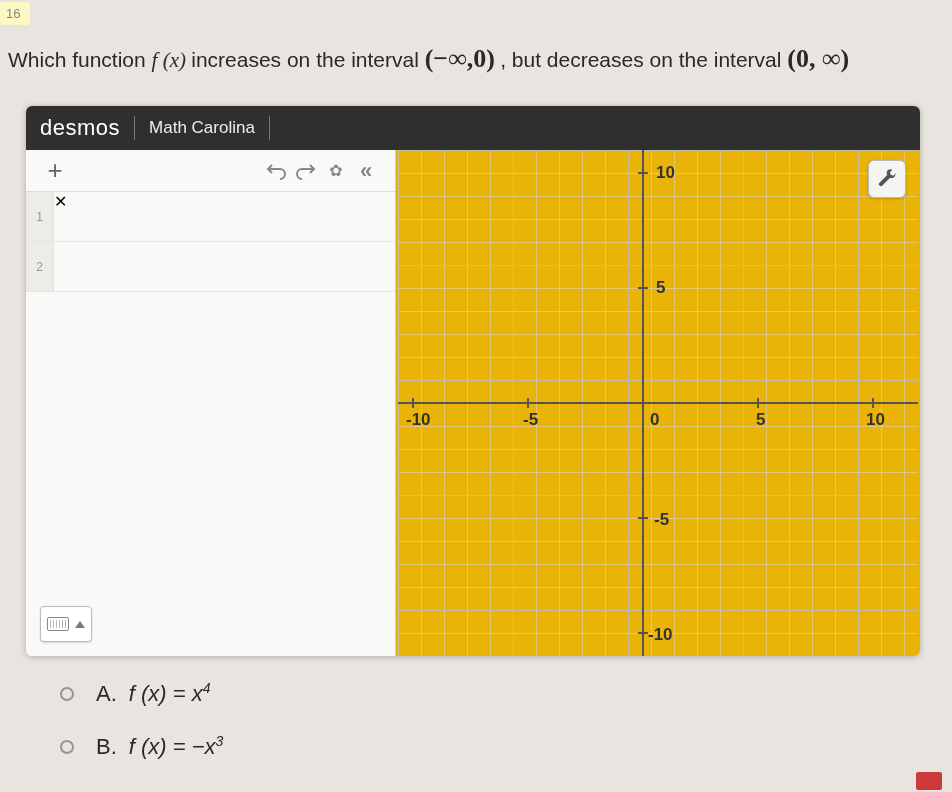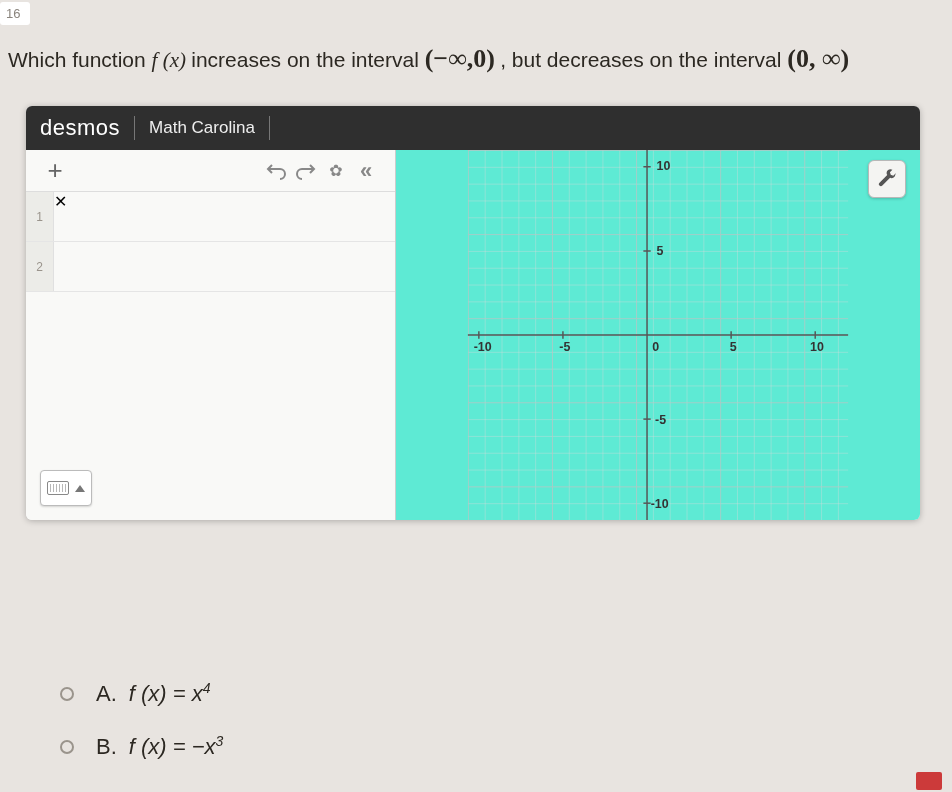--- a/index.html
+++ b/index.html
@@ -1,38 +1,38 @@
 <!DOCTYPE html>
 <html><head>
 <meta charset="utf-8">
 <style>
 * { margin:0; padding:0; box-sizing:border-box; font-family:Arial,Helvetica,sans-serif; }
 body { background:#e8e4e0; width:952px; height:792px; overflow:hidden; }
-.page-tab { position:absolute; top:2px; left:0; background:#ffffff; color:#8a847d; font-size:13px; padding:4px 10px 4px 6px; border-radius:3px; }
+.page-tab { position:absolute; top:2px; left:0; background:#fef9c3; color:#8a847d; font-size:13px; padding:4px 10px 4px 6px; border-radius:3px; }
 .question { position:absolute; top:44px; left:8px; right:8px; font-size:21px; color:#2c2822; font-family:Georgia,serif; }
 .question .fx { font-style:italic; font-family:Georgia,serif; }
 .question .interval { font-family:Georgia,serif; font-size:26px; font-weight:600; }
-.desmos-wrap { position:absolute; top:106px; left:26px; right:32px; height:414px; background:#fafafa; border-radius:6px; box-shadow:0 1px 6px rgba(0,0,0,0.25); overflow:hidden; }
+.desmos-wrap { position:absolute; top:106px; left:26px; right:32px; height:550px; background:#fafafa; border-radius:6px; box-shadow:0 1px 6px rgba(0,0,0,0.25); overflow:hidden; }
 .desmos-header { display:flex; align-items:center; background:#2f2f2f; color:#eee; height:44px; padding:0 14px; font-size:17px; }
 .desmos-header .logo { font-weight:300; font-size:22px; letter-spacing:0.5px; color:#fff; }
 .desmos-header .sep { width:1px; height:24px; background:#777; margin:0 14px; }
 .desmos-body { display:flex; height:calc(100% - 44px); }
 .left-panel { width:370px; background:#f9f9f7; border-right:1px solid #ccc; position:relative; }
 .expr-toolbar { display:flex; align-items:center; height:42px; padding:0 14px; border-bottom:1px solid #ddd; }
 .tb-btn { width:30px; height:30px; display:flex; align-items:center; justify-content:center; color:#888; font-size:18px; cursor:pointer; }
 .tb-plus { font-size:26px; font-weight:300; color:#666; }
 .tb-spacer { flex:1; }
 .expr-row { display:flex; height:50px; border-bottom:1px solid #e5e5e5; }
 .expr-num { width:28px; background:#ecece8; color:#9a948c; font-size:12px; display:flex; align-items:center; justify-content:center; border-right:1px solid #e0e0e0; }
 .expr-row:first-of-type .expr-close { position:absolute; right:10px; top:52px; color:#888; font-size:18px; cursor:pointer; }
 .keypad-btn { position:absolute; left:14px; bottom:14px; width:52px; height:36px; border:1px solid #bbb; border-radius:4px; background:#fff; display:flex; align-items:center; justify-content:center; box-shadow:0 1px 2px rgba(0,0,0,0.15); cursor:pointer; }
 .keypad-btn .kbd { width:22px; height:14px; border:1px solid #888; border-radius:2px; position:relative; }
 .keypad-btn .kbd::before { content:""; position:absolute; inset:2px; background:repeating-linear-gradient(to right,#888 0 1px,transparent 1px 3px); opacity:0.6; }
 .keypad-btn .caret { width:0; height:0; border-left:5px solid transparent; border-right:5px solid transparent; border-bottom:7px solid #777; margin-left:6px; }
-.graph-panel { flex:1; position:relative; background:#5eead4;text-align:right; }
+.graph-panel { flex:1; position:relative; background:#eab308;text-align:right; }
 .wrench { position:absolute; top:10px; right:14px; width:38px; height:38px; border:1px solid #b8b8b8; border-radius:6px; background:#f4f4f2; display:flex; align-items:center; justify-content:center; box-shadow:0 1px 3px rgba(0,0,0,0.2); cursor:pointer; }
 .wrench svg { width:20px; height:20px; fill:#555; }
 svg.grid { position:absolute; inset:0; width:100%; height:100%; }
 .answers { position:absolute; top:680px; left:60px; }
 .ans-row { display:flex; align-items:center; margin-bottom:26px; font-size:22px; color:#2c2822; font-family:Georgia,serif; }
 .ans-row .radio { width:14px; height:14px; border:2px solid #9a948c; border-radius:50%; margin-right:22px; cursor:pointer; }
 .ans-row .letter { margin-right:12px; }
 .ans-row .math { font-style:italic; }
 .ans-row sup { font-size:14px; vertical-align:super; }
 .corner-badge { position:absolute; bottom:2px; right:10px; width:26px; height:18px; background:#cc3a3a; border-radius:2px; }

